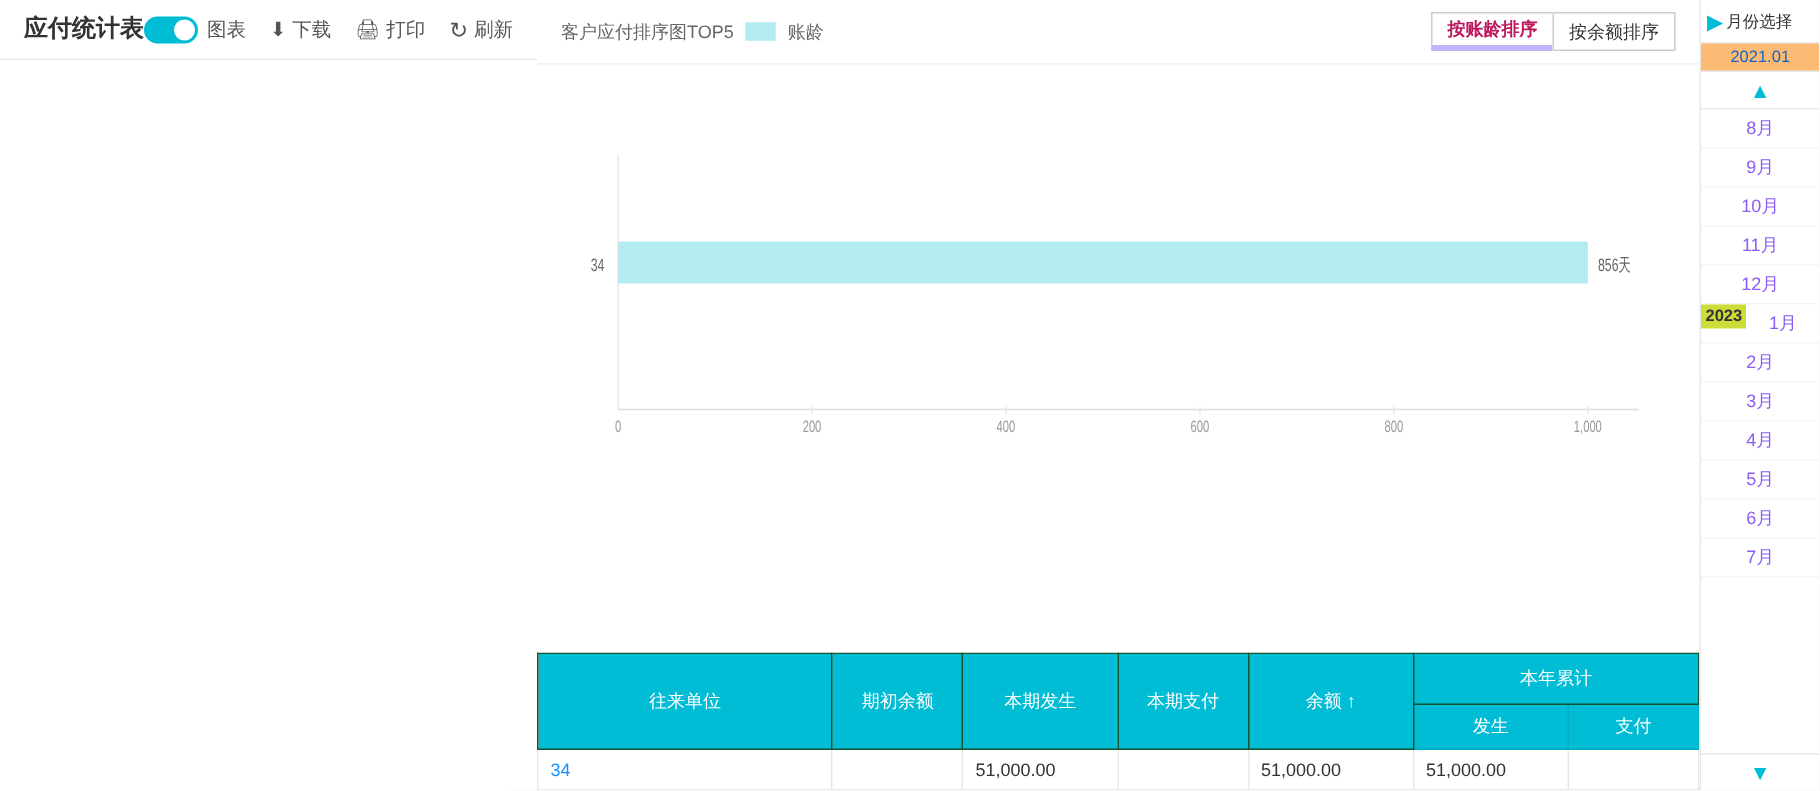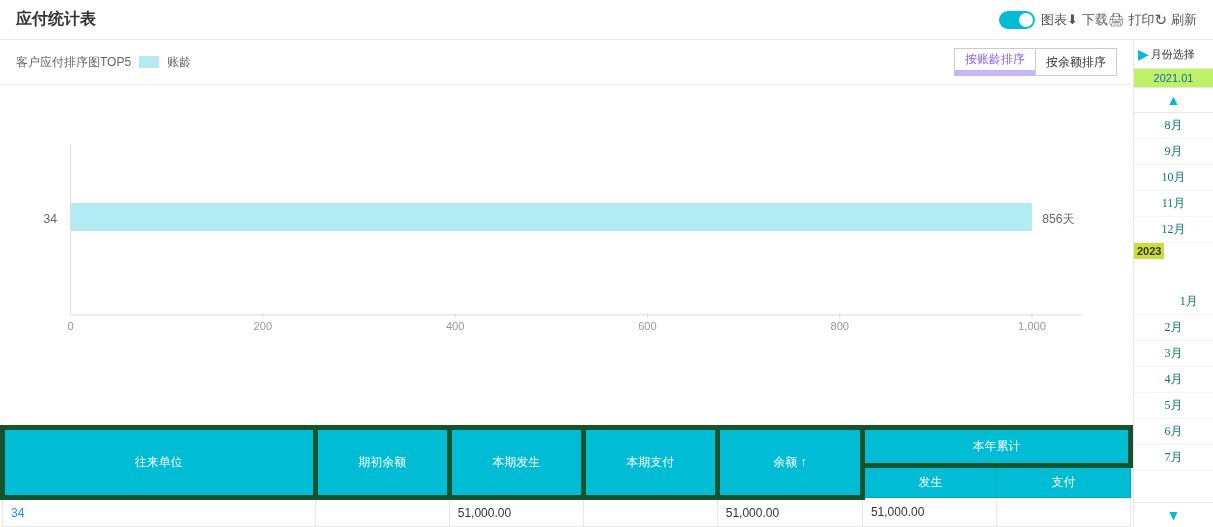--- a/index.html
+++ b/index.html
@@ -1,65 +1,65 @@
 <!DOCTYPE html>
 <html><head>
   <meta charset="utf-8">
   <style>
     * { box-sizing: border-box; margin: 0; padding: 0; }
     body { font-family: 'Microsoft YaHei', Arial, sans-serif; font-size: 12px; background: #f5f5f5; color: #333; }
     
-    .app-container { width: 1213px; height: 527px; display: flex; flex-direction: column; background: #fff; overflow: hidden; }
+    .app-container { width: 1213px; height: 527px; display: flex; flex-direction: row; background: #fff; overflow: hidden; }
     
     
     .header { display: flex; align-items: center; justify-content: space-between; padding: 8px 16px; background: #fff; border-bottom: 1px solid #e8e8e8; height: 40px; }
     .header-title { font-size: 16px; font-weight: bold; color: #333; }
-    .header-actions { display: flex; align-items: flex-end; }
+    .header-actions { display: flex; align-items: flex-end; gap: 16px; }
     .toggle-container { display: flex; align-items: center; gap: 6px; }
     .toggle-switch { width: 36px; height: 18px; background: #00bcd4; border-radius: 9px; position: relative; cursor: pointer; }
     .toggle-switch::after { content: ''; position: absolute; width: 14px; height: 14px; background: #fff; border-radius: 50%; top: 2px; right: 2px; }
     .action-btn { display: flex; align-items: center; gap: 4px; cursor: pointer; color: #555; font-size: 13px; }
     
     
     .main-content { display: flex; flex: 1; overflow: hidden; }
     
     
     .chart-section { flex: 1; display: flex; flex-direction: column; overflow: hidden; }
     
     
     .chart-header { display: flex; align-items: center; justify-content: space-between; padding: 8px 16px; border-bottom: 1px solid #f0f0f0; }
     .chart-legend { display: flex; align-items: center; gap: 8px; font-size: 12px; color: #666; }
     .legend-box { width: 20px; height: 12px; background: #b2ebf2; border: 1px solid #b2ebf2; }
     .chart-sort-buttons { display: flex; gap: 0; }
     .sort-btn { padding: 2px 10px; border: 1px solid #ccc; cursor: pointer; font-size: 12px; color: #333; background: #fff; }
     .sort-btn:first-child { border-right: none; }
-    .sort-btn.active { color: #8b5cf6; border-bottom: 6px solid #c4b5fd; }
+    .sort-btn.active { color: #be185d; border-bottom: 4px solid #c4b5fd; font-weight: bold; }
     
     
     .chart-body { flex: 1; padding: 10px 20px 0 20px; position: relative; }
     
     
     .chart-svg-container { width: 100%; height: 260px; }
     
     
     .table-section { background: #fff; }
     .table-wrapper { overflow-x: auto; }
     table { width: 100%; border-collapse: collapse; }
-    .table-header-row-1 th { background: #00bcd4; color: #fff; text-align: center; padding: 8px 4px; font-size: 12px; font-weight: normal; border: 5px solid #14532d; }
+    .table-header-row-1 th { background: #00bcd4; color: #fff; text-align: center; padding: 8px 4px; font-size: 12px; font-weight: normal; border: 1px solid #14532d; }
     .table-header-row-2 th { background: #00bcd4; color: #fff; text-align: center; padding: 6px 4px; font-size: 12px; font-weight: normal; border: 1px solid #00acc1; }
     .table-data-row td { padding: 6px 8px; border: 1px solid #e8e8e8; font-size: 12px; }
     .table-data-row td:first-child { text-align: left; }
     .table-data-row td a { color: #1890ff; text-decoration: none; }
     .amount { color: #333; }
     
     
     .right-sidebar { width: 80px; background: #fff; border-left: 1px solid #e8e8e8; display: flex; flex-direction: column; overflow: hidden; }
     .sidebar-header { display: flex; align-items: center; padding: 6px 4px; border-bottom: 1px solid #e8e8e8; font-size: 11px; color: #333; gap: 2px; }
     .month-list { flex: 1; overflow-y: auto; }
-    .month-item { padding: 4px 8px; font-size: 12px; color: #0f766e; cursor: pointer; text-align: center; border-bottom: 1px solid #f5f5f5; font-family: Liberation Serif, serif; }
+    .month-item { padding: 4px 8px; font-size: 12px; color: #8b5cf6; cursor: pointer; text-align: center; border-bottom: 1px solid #f5f5f5; }
     .sidebar-nav-arrow { width: 100%; text-align: center; padding: 4px; cursor: pointer; color: #00bcd4; font-size: 14px; border-top: 1px solid #e8e8e8; }
     .sidebar-nav-arrow-top { border-bottom: 1px solid #e8e8e8; border-top: none; }
     
     
     .toggle-label { font-size: 13px; color: #555; }
     
     .col-vendor { width: 280px; }
     .col-opening { width: 120px; }
     .col-occurred { width: 120px; }
     .col-payment { width: 120px; }
@@ -173,33 +173,33 @@
           </table>
         </div>
       </div>
     </div>
 
     <div class="right-sidebar">
       <div class="sidebar-header">
         <span style="cursor:pointer;color:#00bcd4;font-size:14px;">▶</span>
         <span>月份选择</span>
       </div>
-      <div style="background:#bef264; padding:3px 4px; font-size:11px; color:#1565c0; text-align:center; border-bottom:1px solid #e8e8e8;">2021.01</div>
+      <div style="background:#fdba74; padding:3px 4px; font-size:11px; color:#1565c0; text-align:center; border-bottom:1px solid #e8e8e8;">2021.01</div>
 
       <div class="sidebar-nav-arrow sidebar-nav-arrow-top" style="color:#00bcd4;">▲</div>
 
       <div class="month-list">
         <div class="month-item">8月</div>
         <div class="month-item">9月</div>
         <div class="month-item">10月</div>
         <div class="month-item">11月</div>
         <div class="month-item">12月</div>
         <div style="display:flex; align-items:flex-start; border-bottom:1px solid #f5f5f5;">
           <div style="background:#cddc39; color:#333; font-size:11px; font-weight:bold; padding:2px 3px; writing-mode:horizontal-tb;">2023</div>
-          <div class="month-item" style="flex:1; border-bottom:none;margin-top:46px;">1月</div>
+          <div class="month-item" style="flex:1; border-bottom:none;">1月</div>
         </div>
         <div class="month-item">2月</div>
         <div class="month-item">3月</div>
         <div class="month-item">4月</div>
         <div class="month-item">5月</div>
         <div class="month-item">6月</div>
         <div class="month-item">7月</div>
       </div>
 
       <div class="sidebar-nav-arrow" style="color:#00bcd4;">▼</div>

